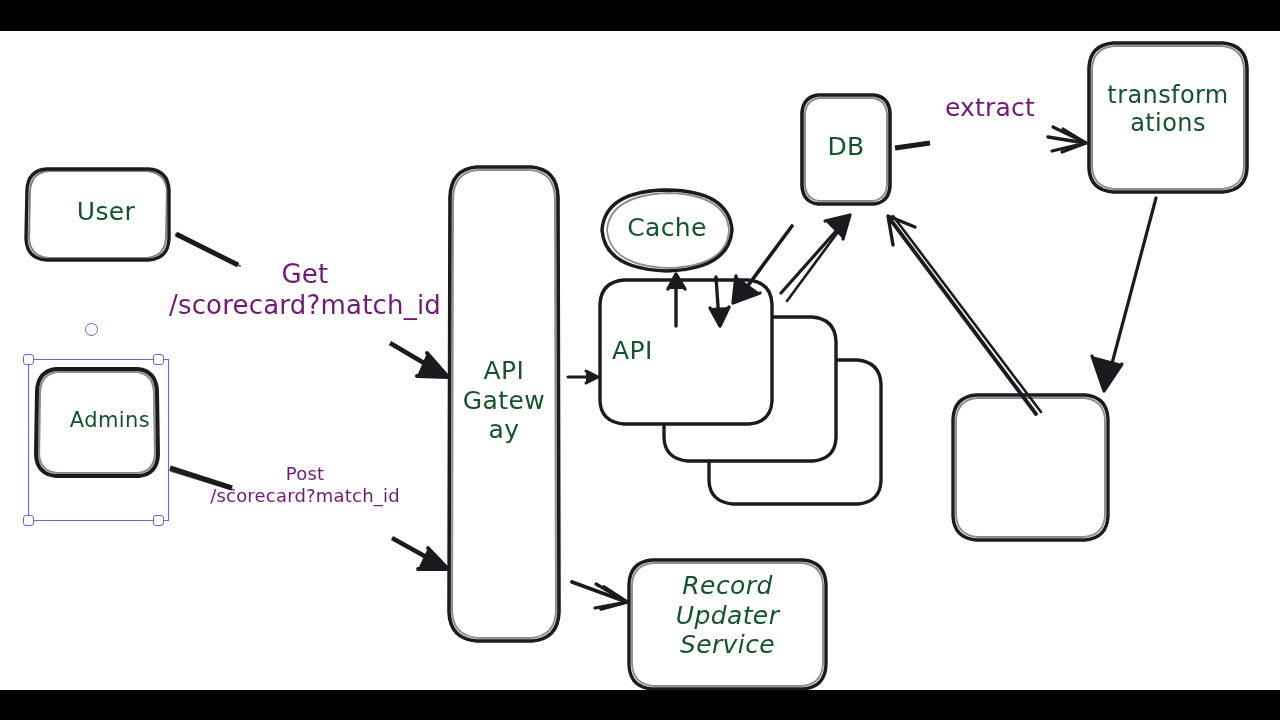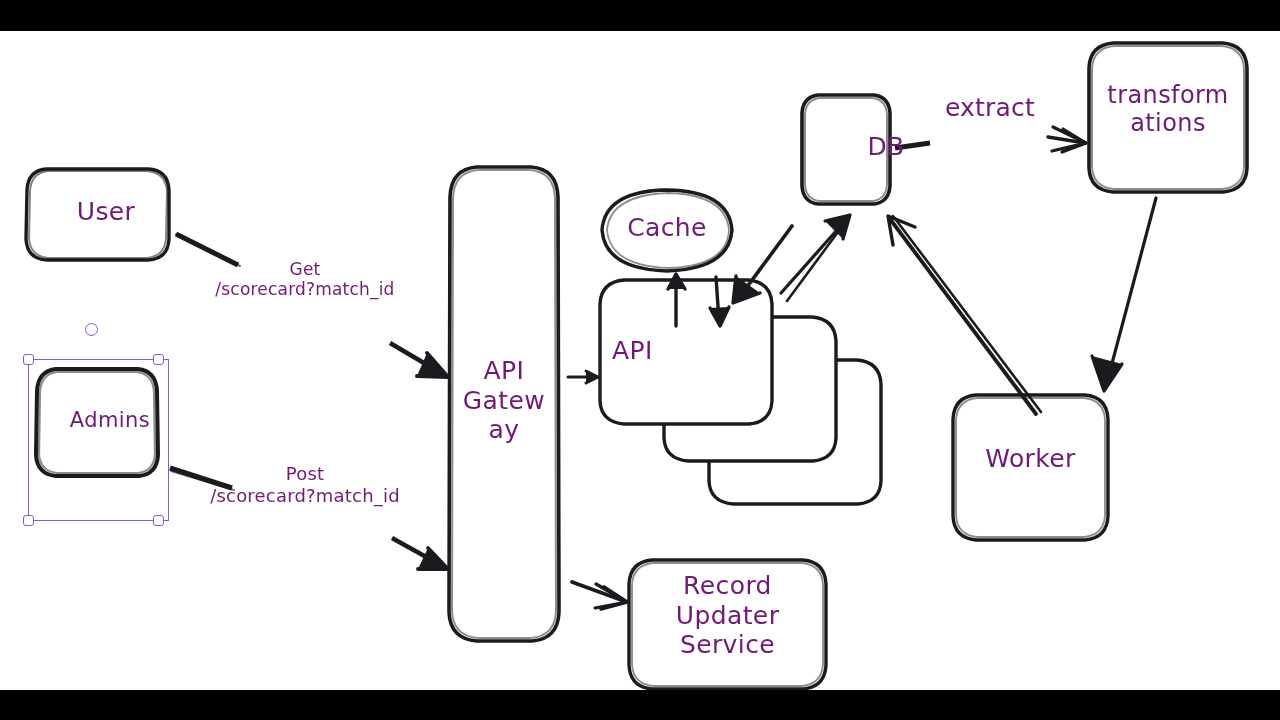--- a/index.html
+++ b/index.html
@@ -42,21 +42,21 @@
   #diagram-svg {
     position: absolute;
     left: 0;
     top: 0;
     width: 1280px;
     height: 659px;
   }
   .node-label {
     position: absolute;
     z-index: 5;
-    color: #701a75;
+    color: #14532d;
     font-family: "DejaVu Sans", sans-serif;
     text-align: center;
     line-height: 1.18;
     white-space: pre-line;
     pointer-events: none;
     letter-spacing: 0.4px;
   }
   .edge-label {
     position: absolute;
     z-index: 5;
@@ -236,32 +236,31 @@
     <div class="node-label" style="left:36px; top:377px; width:148px; font-size:21px;">Admins</div>
 
     <div class="node-label" style="left:449px; top:325px; width:110px; font-size:25px;">API
 Gatew
 ay</div>
 
     <div class="node-label" style="left:601px; top:182px; width:132px; font-size:25px;">Cache</div>
 
     <div class="node-label" style="left:600px; top:305px; width:82px; font-size:25px; text-align:left; padding-left:12px;">API</div>
 
-    <div class="node-label" style="left:802px; top:101px; width:88px; font-size:25px;padding-left:40px;">DB</div>
+    <div class="node-label" style="left:802px; top:101px; width:88px; font-size:25px;">DB</div>
 
     <div class="node-label" style="left:1085px; top:50px; width:166px; font-size:24px;">transform
 ations</div>
 
-    <div class="node-label" style="left:953px; top:413px; width:155px; font-size:25px;">Worker</div>
-
-    <div class="node-label" style="left:629px; top:540px; width:197px; font-size:25px;">Record
+
+    <div class="node-label" style="left:629px; top:540px; width:197px; font-size:25px;font-style:italic;">Record
 Updater
 Service</div>
 
-    <div class="edge-label" style="left:155px; top:228px; width:300px; font-size:17px;">Get
+    <div class="edge-label" style="left:155px; top:228px; width:300px; font-size:26px;">Get
 /scorecard?match_id</div>
 
     <div class="edge-label" style="left:155px; top:432px; width:300px; font-size:18px;">Post
 /scorecard?match_id</div>
 
     <div class="edge-label" style="left:925px; top:62px; width:130px; font-size:25px;">extract</div>
 
     <div id="selection-frame" style="left:28px; top:328px; width:141px; height:162px;"></div>
 
     <div class="sel-rot" style="left:85px; top:292px;"></div>

